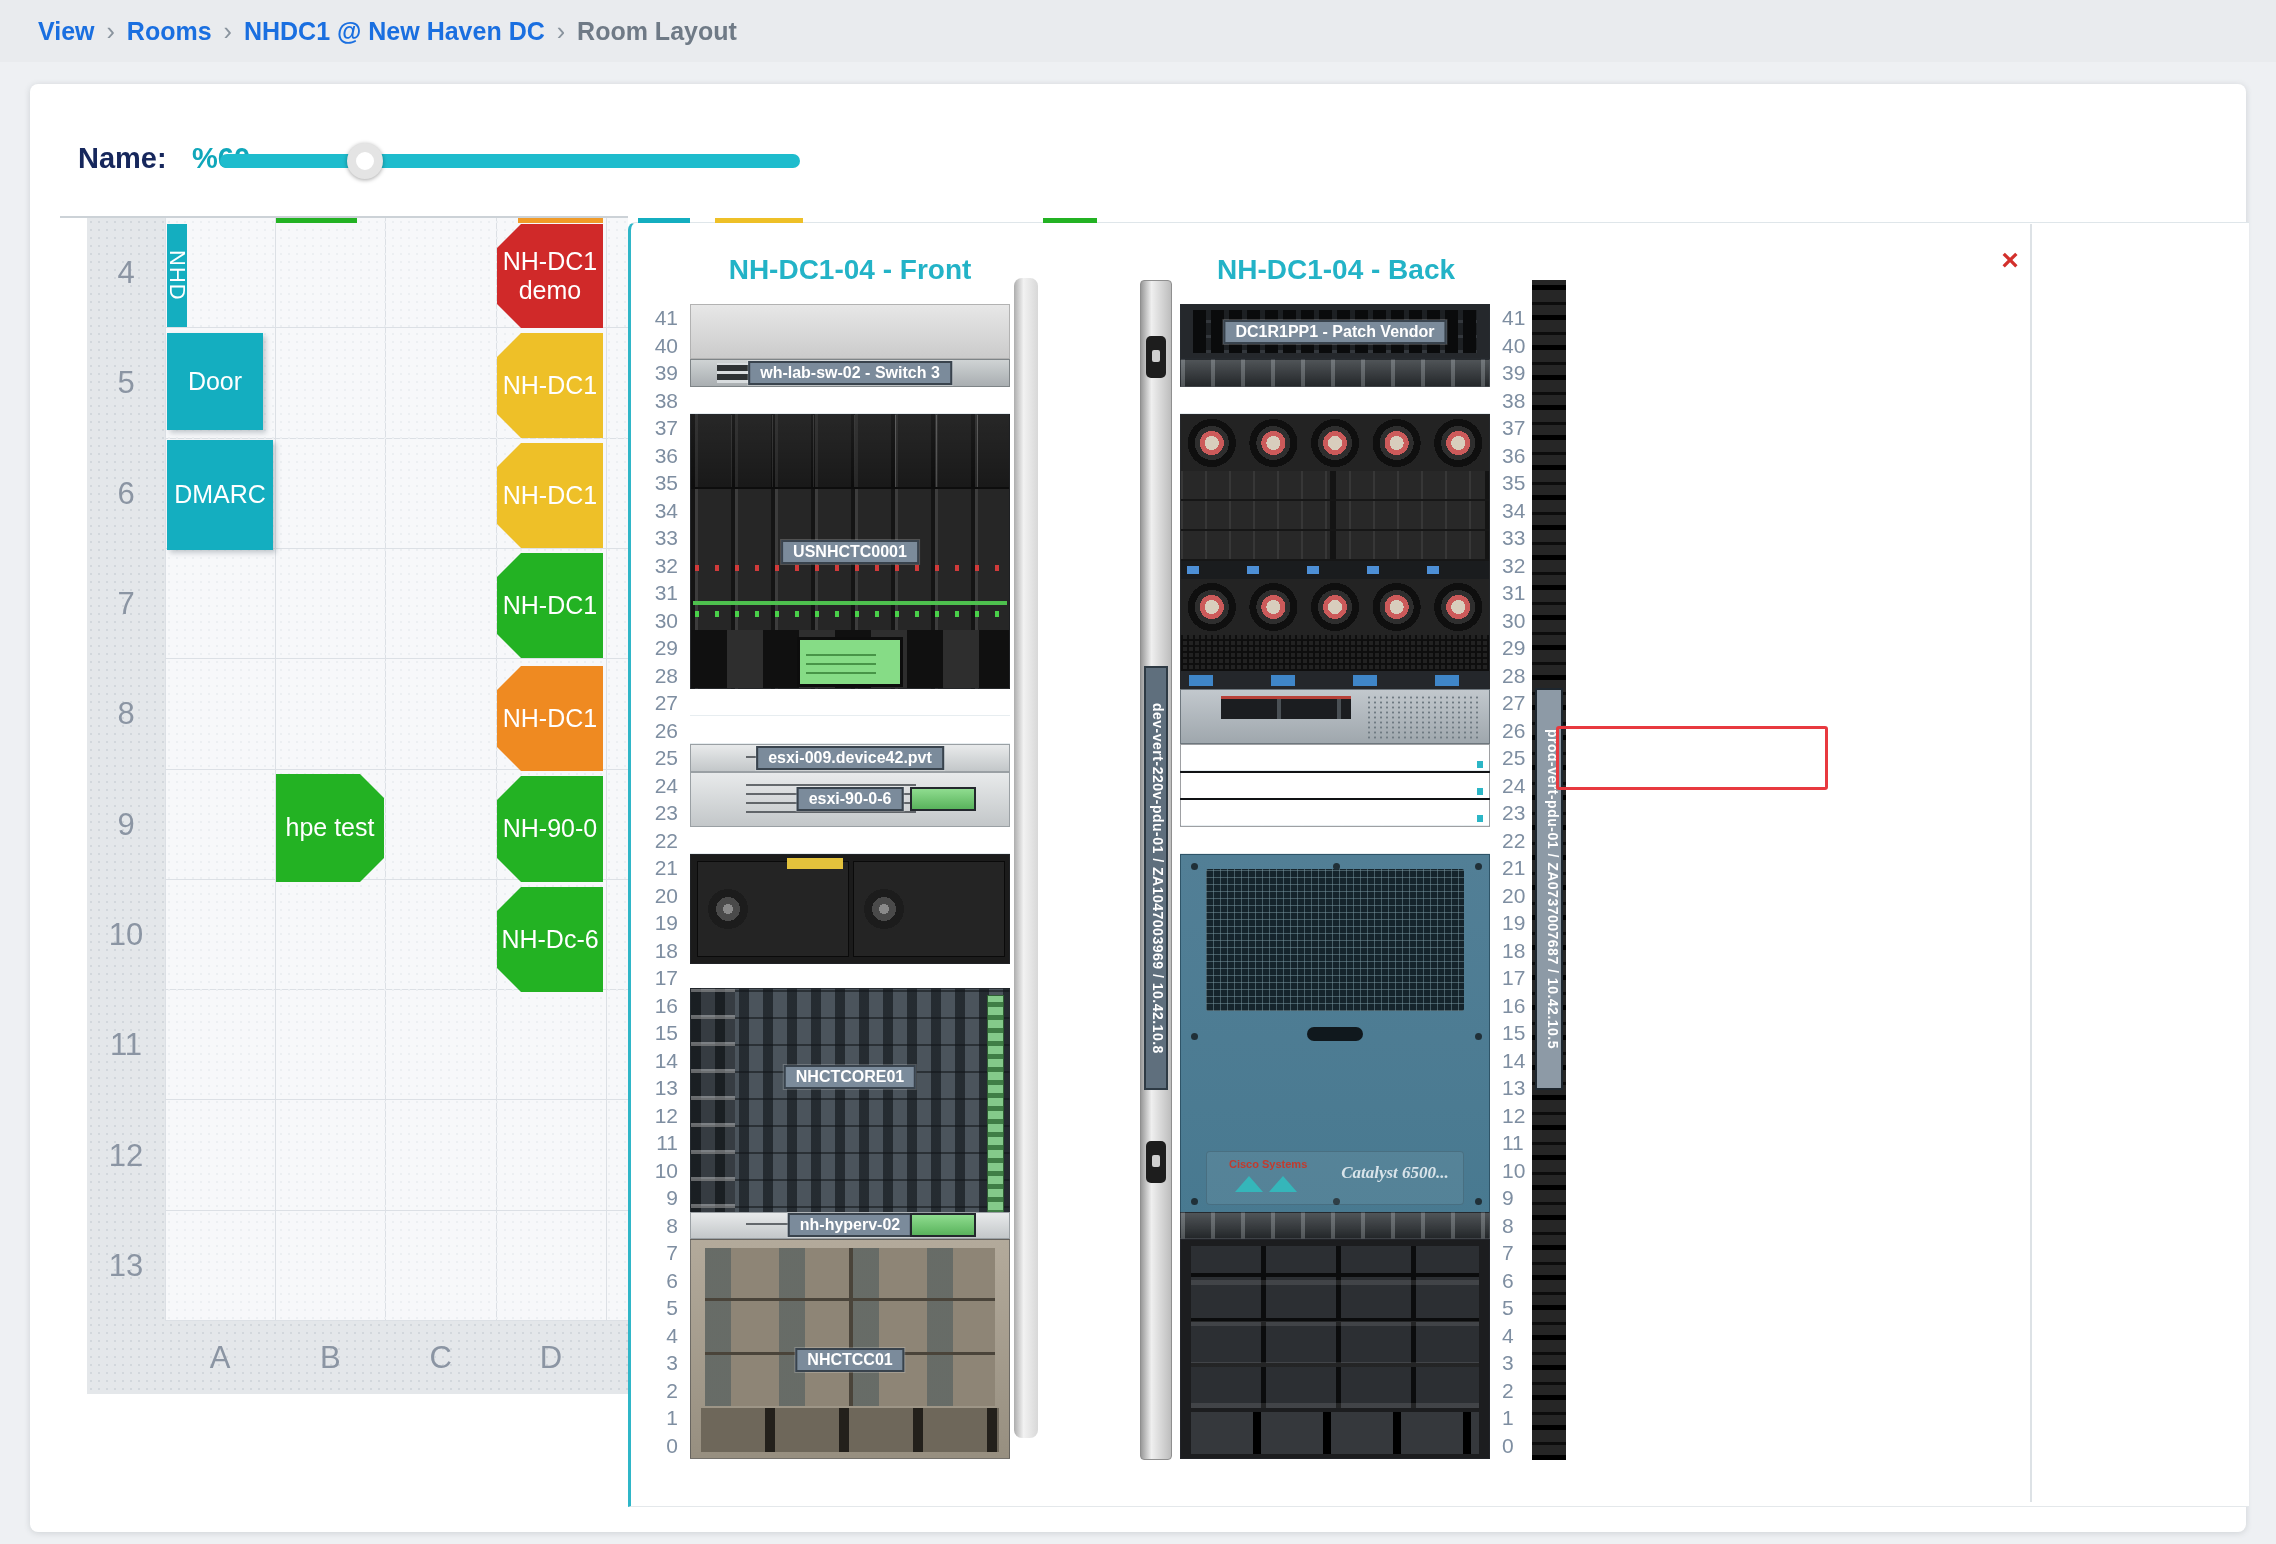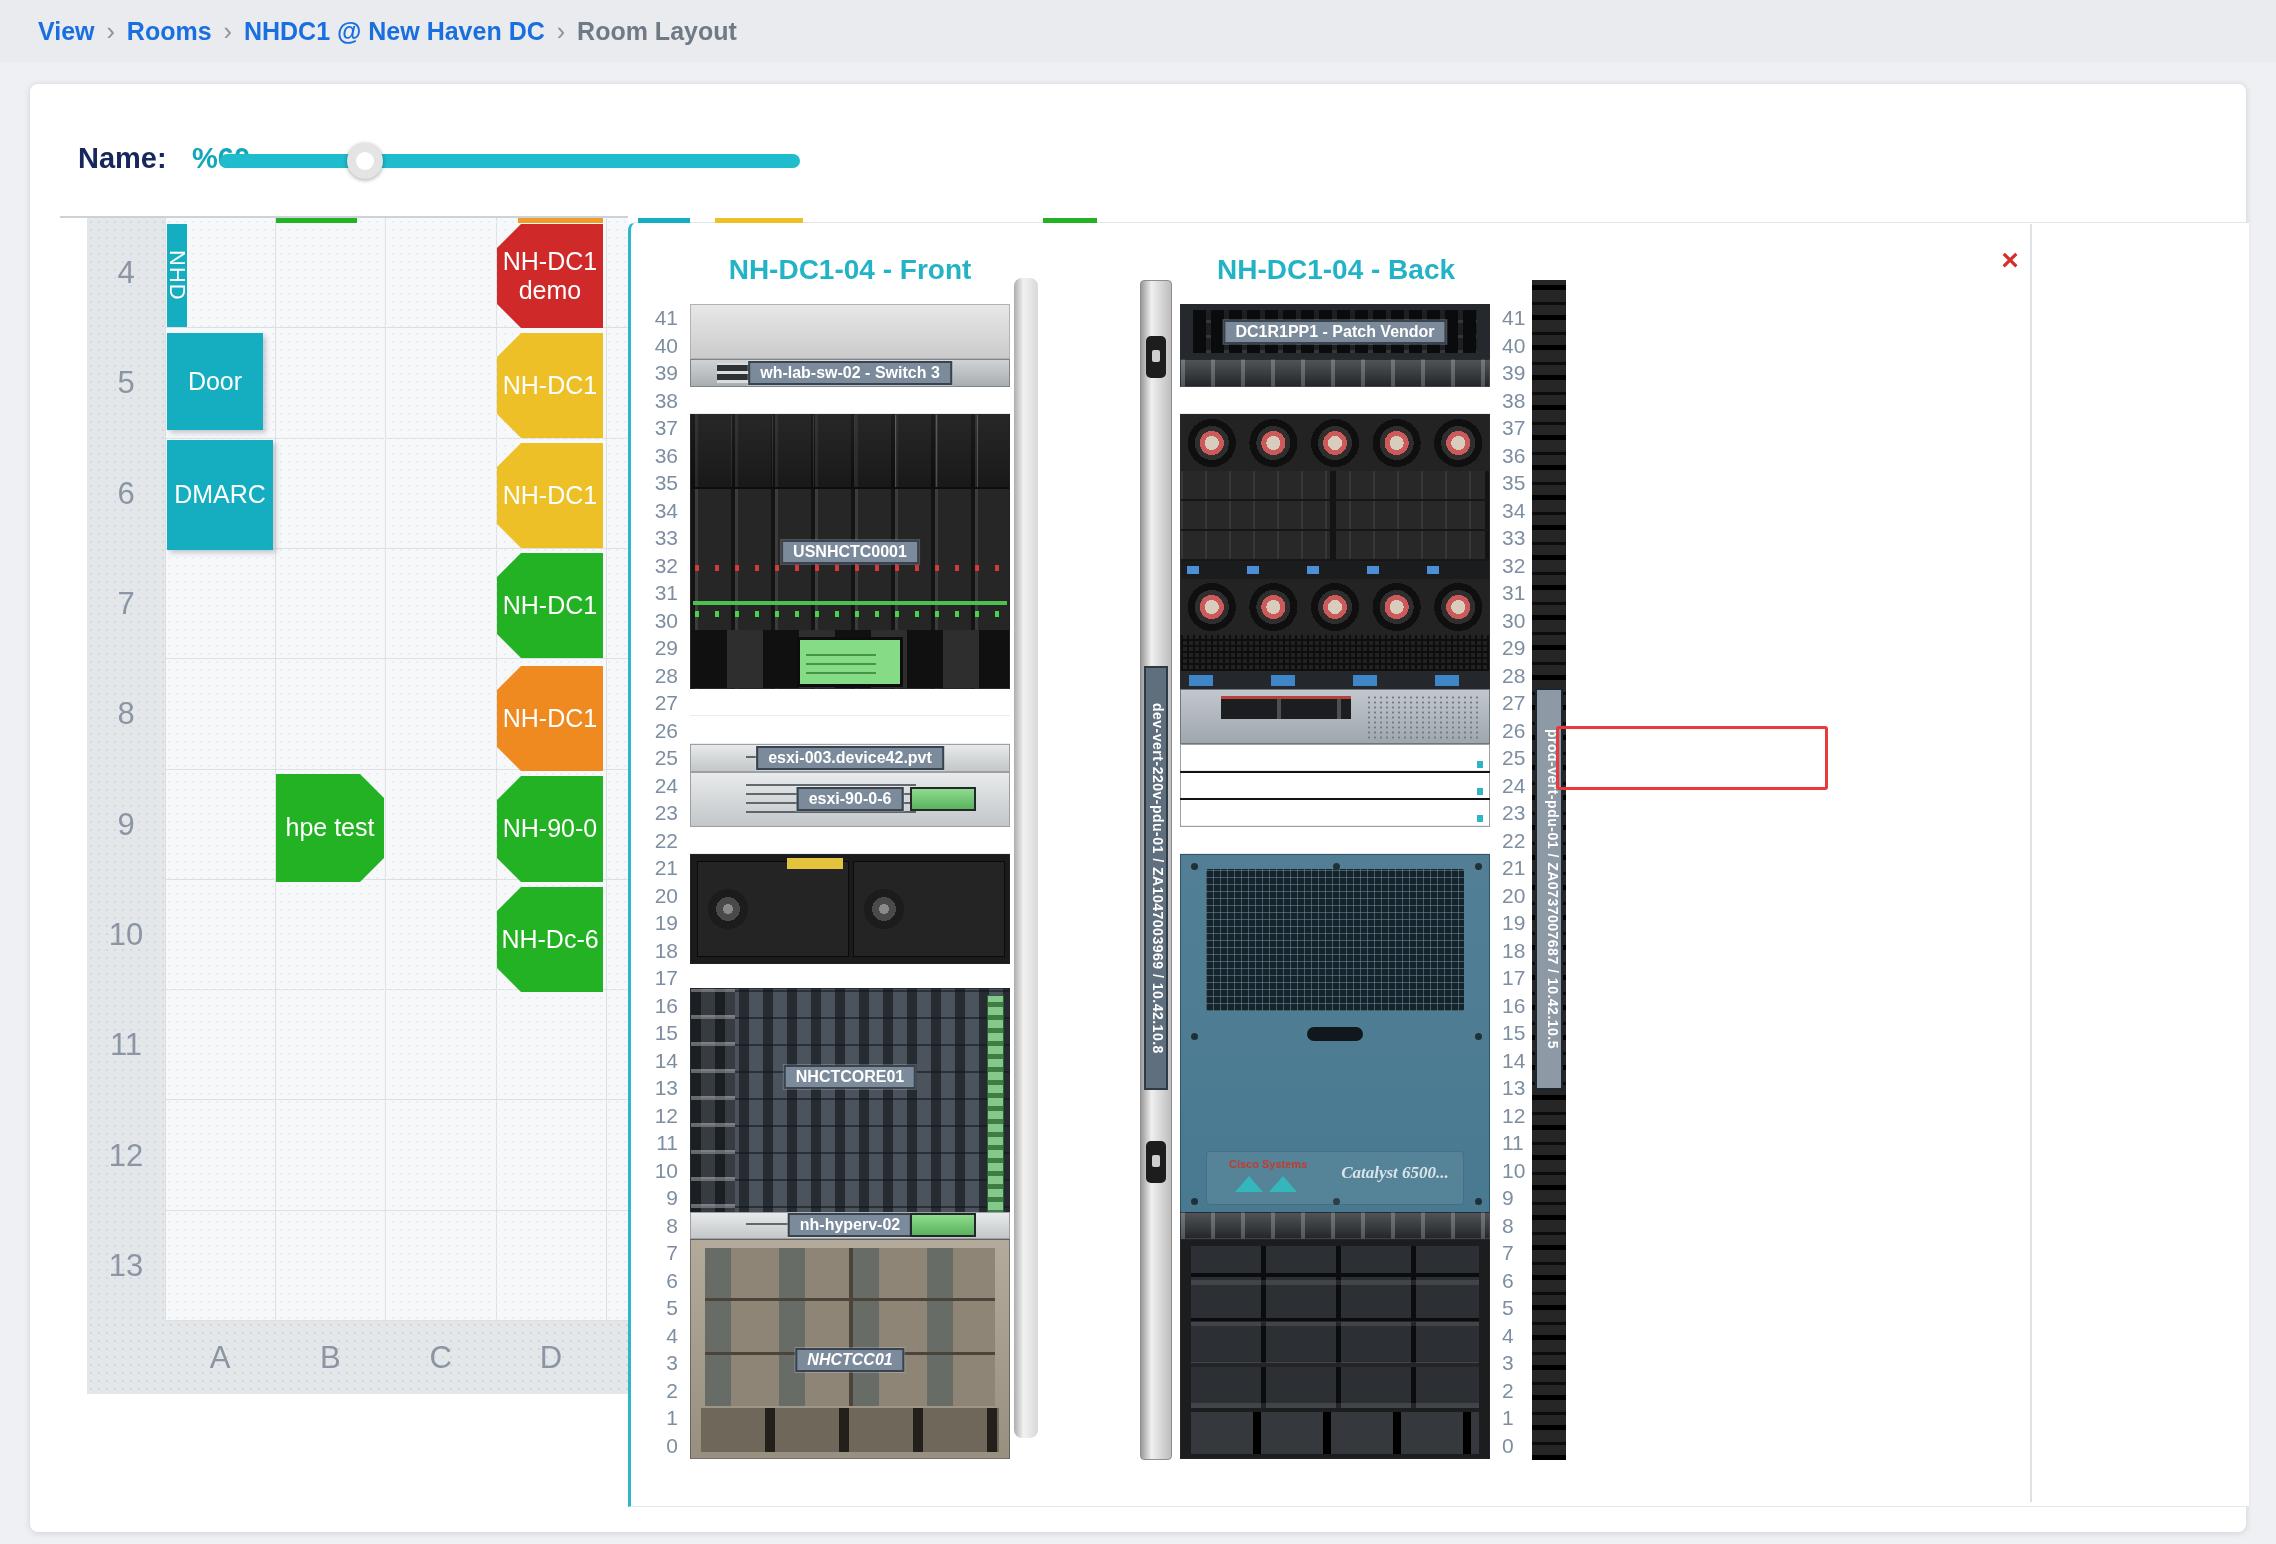--- a/index.html
+++ b/index.html
@@ -89,21 +89,21 @@
   .psu-sticker{position:absolute;left:96px;top:3px;width:56px;height:11px;background:#e3c23c;z-index:3;}
   .core{background-color:#4b545c;
     background-image:repeating-linear-gradient(0deg,rgba(16,20,24,.55) 0 2px,transparent 2px 27px),
       repeating-linear-gradient(90deg,rgba(12,16,20,.6) 0 10px,transparent 10px 24px);}
   .core::before{content:"";position:absolute;left:0;top:0;bottom:0;width:44px;background:rgba(0,0,0,.28);
     background-image:repeating-linear-gradient(0deg,rgba(255,255,255,.35) 0 4px,transparent 4px 27px);}
   .core .dev-label{top:36%;}
   .core-green{position:absolute;right:5px;top:6px;bottom:6px;width:15px;background:#84c98a;border:1px solid #2e5e33;
     background-image:repeating-linear-gradient(0deg,#3f7d45 0 5px,transparent 5px 13px);}
   .cc01{background:linear-gradient(180deg,#b3aa9b,#978f80);}
-  .cc01 .dev-label{top:55%;font-style:italic;}
+  .cc01 .dev-label{top:55%;}
   .cc-grid{position:absolute;left:14px;right:14px;top:8px;bottom:52px;background-color:#8e8576;
     background-image:repeating-linear-gradient(0deg,transparent 0 51px,#4a443a 51px 54px),
       repeating-linear-gradient(90deg,transparent 0 144px,#4a443a 144px 148px),
       repeating-linear-gradient(90deg,rgba(45,70,80,.4) 0 26px,transparent 26px 74px);}
   .cc-bottom{position:absolute;left:10px;right:10px;bottom:6px;height:44px;background:#3d3931;
     background-image:repeating-linear-gradient(90deg,#6e675a 0 64px,#23201b 64px 74px);}
   
   .patch{background:#25282c;}
   .pp-ports{position:absolute;left:12px;right:12px;top:5px;bottom:5px;background-color:#1d2023;
     background-image:repeating-linear-gradient(90deg,#0a0b0c 0 13px,transparent 13px 18px),
@@ -354,21 +354,21 @@
     <div class="dev bladechassis" style="top: 110px; height: 275px;">
       <div class="bc-top"></div>
       <div class="bc-redleds"></div>
       <div class="bc-greenline"></div>
       <div class="bc-greenleds"></div>
       <div class="bc-bottom"></div>
       <div class="bc-lcd"></div>
       <span class="dev-label">USNHCTC0001</span>
     </div>
     <div class="dev srvlight" style="top: 440px; height: 27.5px;">
-      <span class="dev-label">esxi-003.device42.pvt</span>
+      <span class="dev-label">esxi-009.device42.pvt</span>
     </div>
     <div class="dev srvlight lcd" style="top: 467.5px; height: 55px;">
       <span class="dev-label">esxi-90-0-6</span>
       <div class="dev-lcd"></div>
     </div>
     <div class="dev psu" style="top: 550px; height: 110px;">
       <div class="psu-half left"></div>
       <div class="psu-half right"></div>
       <div class="psu-sticker"></div>
     </div>

